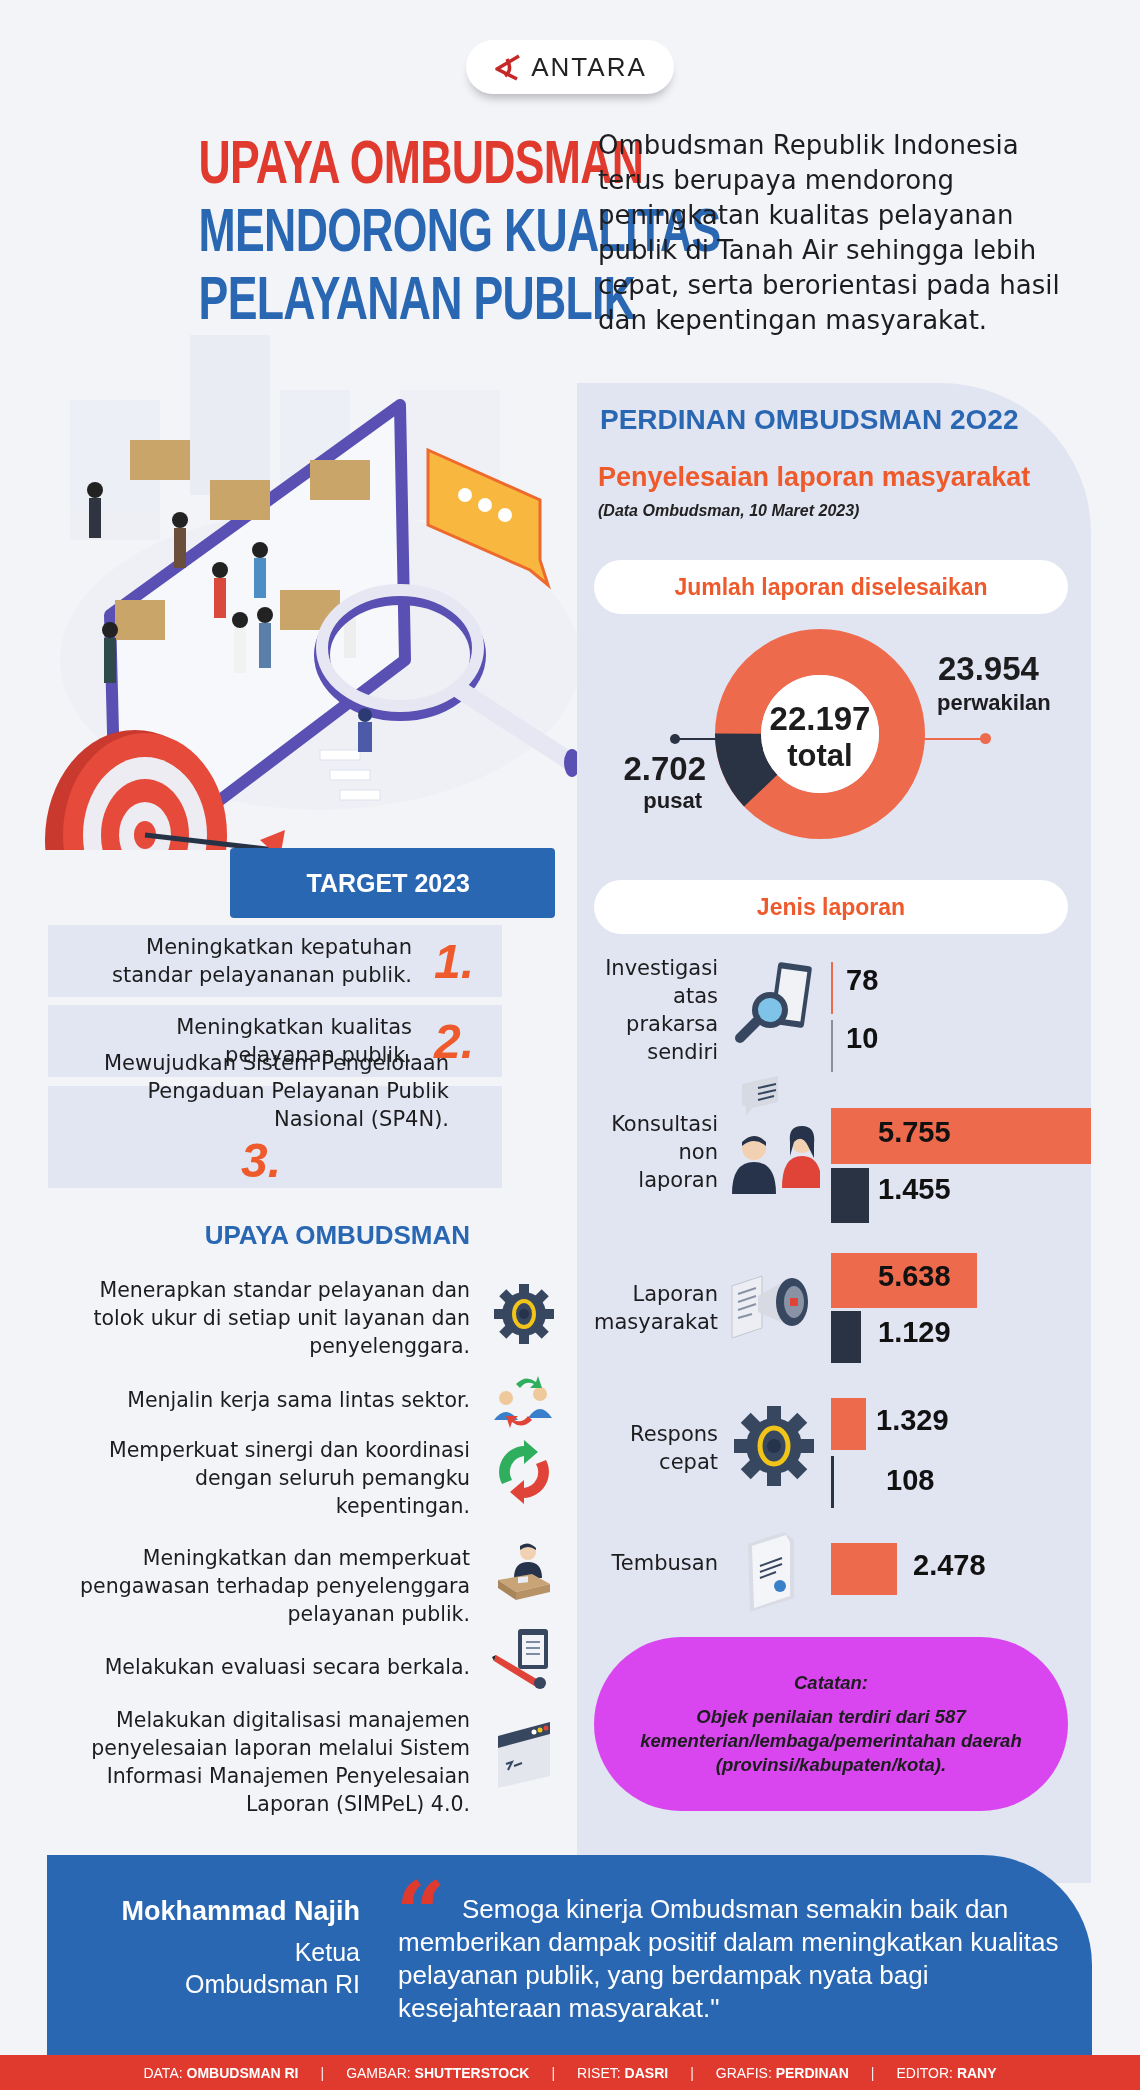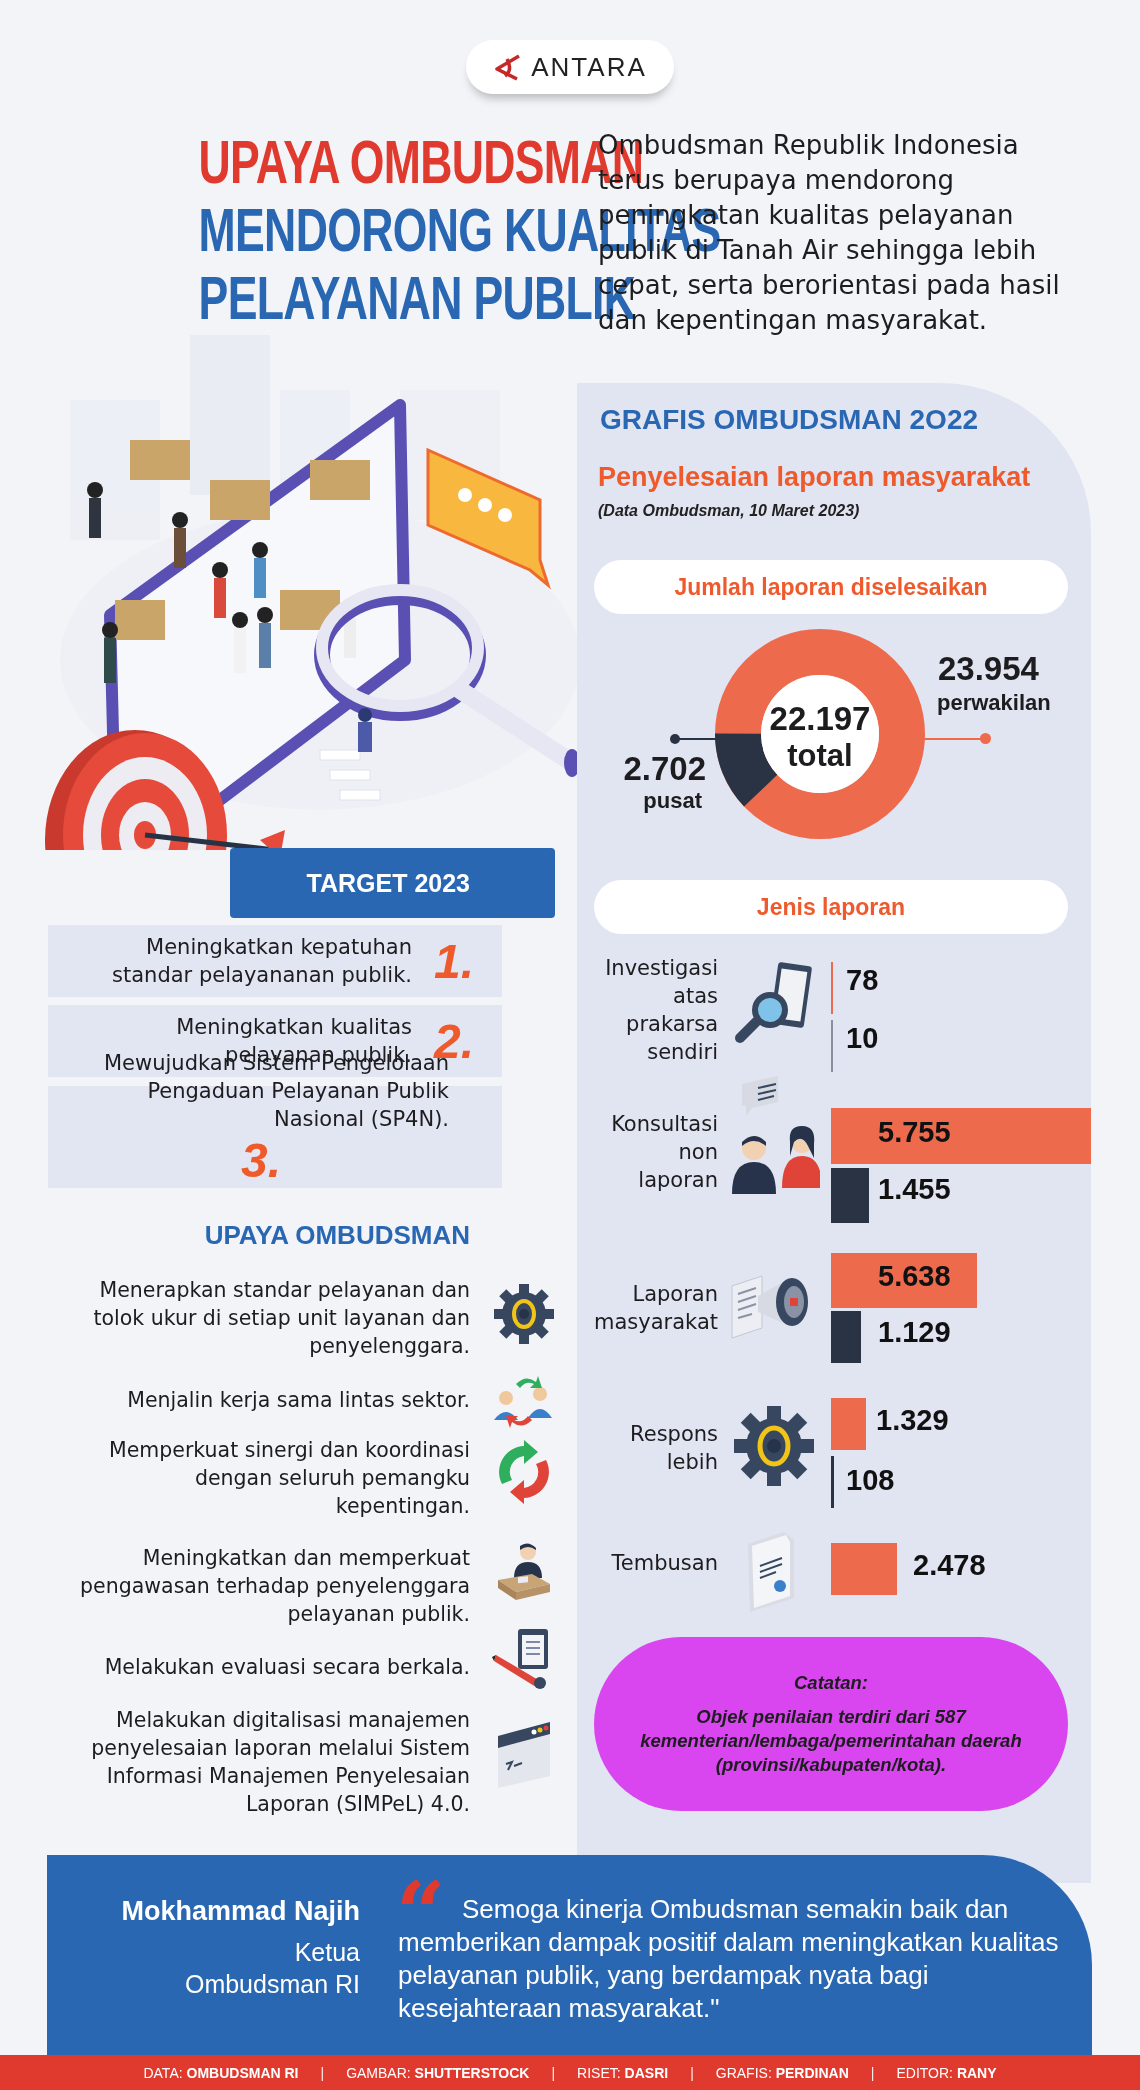--- a/index.html
+++ b/index.html
@@ -289,21 +289,21 @@
   <path d="M6 18 L58 4 L58 58 L6 70 Z" fill="#e4e6ee"></path>
   <path d="M6 18 L58 4 L58 16 L6 30 Z" fill="#37475f"></path>
   <circle cx="42" cy="14" r="2.5" fill="#fff"></circle>
     <circle cx="48" cy="12" r="2.5" fill="#f0c419"></circle>
     <circle cx="54" cy="10" r="2.5" fill="#e04438"></circle>
   <path d="M14 46 L20 44 L16 52 M22 48 L30 45" stroke="#37475f" stroke-width="2" fill="none"></path>
 </svg>
 
 <div class="abs panel"></div>
 
-<div class="abs k-title">GRAFIS OMBUDSMAN 2O22</div>
+<div class="abs k-title">PERDINAN OMBUDSMAN 2O22</div>
 <div class="abs k-sub">Penyelesaian laporan masyarakat</div>
 <div class="abs k-src">(Data Ombudsman, 10 Maret 2023)</div>
 
 <div class="abs pill" style="top:560px;">Jumlah laporan diselesaikan</div>
 
 <svg class="abs" style="left:714px;top:628px;" width="212" height="212" viewBox="0 0 212 212">
   <circle cx="106" cy="106" r="82" fill="none" stroke="#ee6a4c" stroke-width="46"></circle>
 
   <circle cx="106" cy="106" r="82" fill="none" stroke="#293343" stroke-width="46" stroke-dasharray="62.8 452.4" stroke-dashoffset="-226.2" transform="rotate(-22 106 106)"></circle>
   <circle cx="106" cy="106" r="59" fill="#fff"></circle>
@@ -359,42 +359,42 @@
   <path d="M30 34 L62 16 L62 64 L30 50 Z" fill="#d7dae3"></path>
   <ellipse cx="64" cy="40" rx="16" ry="24" fill="#37475f"></ellipse>
   <ellipse cx="66" cy="40" rx="10" ry="16" fill="#8a93a6"></ellipse>
   <rect x="62" y="36" width="8" height="8" fill="#e04438"></rect>
 </svg>
 <div class="abs bar-o" style="left:831px;top:1253px;width:146px;height:55px;"></div>
 <div class="abs bar-val" style="left:878px;top:1260px;">5.638</div>
 <div class="abs bar-d" style="left:831px;top:1311px;width:30px;height:52px;"></div>
 <div class="abs bar-val" style="left:878px;top:1316px;">1.129</div>
 
-<div class="abs jl-label" style="top:1420px;">Respons lebih</div>
+<div class="abs jl-label" style="top:1420px;">Respons cepat</div>
 <svg class="abs jl-icon" style="top:1400px;" viewBox="0 0 92 92">
   <g transform="translate(46 46)">
     <g fill="#37475f">
       <circle r="28"></circle>
       <rect x="-7" y="-40" width="14" height="16"></rect>
         <rect x="-7" y="24" width="14" height="16"></rect>
       <rect x="-40" y="-7" width="16" height="14"></rect>
         <rect x="24" y="-7" width="16" height="14"></rect>
       <rect x="-7" y="-40" width="14" height="16" transform="rotate(45)"></rect>
         <rect x="-7" y="24" width="14" height="16" transform="rotate(45)"></rect>
       <rect x="-40" y="-7" width="16" height="14" transform="rotate(45)"></rect>
         <rect x="24" y="-7" width="16" height="14" transform="rotate(45)"></rect>
     </g>
     <ellipse rx="14" ry="18" fill="none" stroke="#f0c419" stroke-width="5"></ellipse>
     <circle r="7" fill="#26334a"></circle>
   </g>
 </svg>
 <div class="abs bar-o" style="left:831px;top:1398px;width:35px;height:52px;"></div>
 <div class="abs bar-val" style="left:876px;top:1404px;">1.329</div>
 <div class="abs" style="left:831px;top:1456px;width:3px;height:52px;background:#293343;"></div>
-<div class="abs bar-val" style="left:846px;top:1464px;">108</div>
+<div class="abs bar-val" style="left:886px;top:1464px;">108</div>
 
 <div class="abs jl-label" style="top:1549px;">Tembusan</div>
 <svg class="abs jl-icon" style="top:1526px;" viewBox="0 0 92 92">
   <path d="M20 18 L56 6 L66 14 L66 72 L22 86 Z" fill="#d9dce4"></path>
   <path d="M24 20 L58 9 L62 16 L62 70 L26 82 Z" fill="#f4f5f8"></path>
   <path d="M32 40 L54 32 M32 46 L54 38 M32 52 L48 46" stroke="#37475f" stroke-width="2"></path>
   <circle cx="52" cy="60" r="6" fill="#3a7fc9"></circle>
 </svg>
 <div class="abs bar-o" style="left:831px;top:1543px;width:66px;height:52px;"></div>
 <div class="abs bar-val" style="left:913px;top:1549px;">2.478</div>

